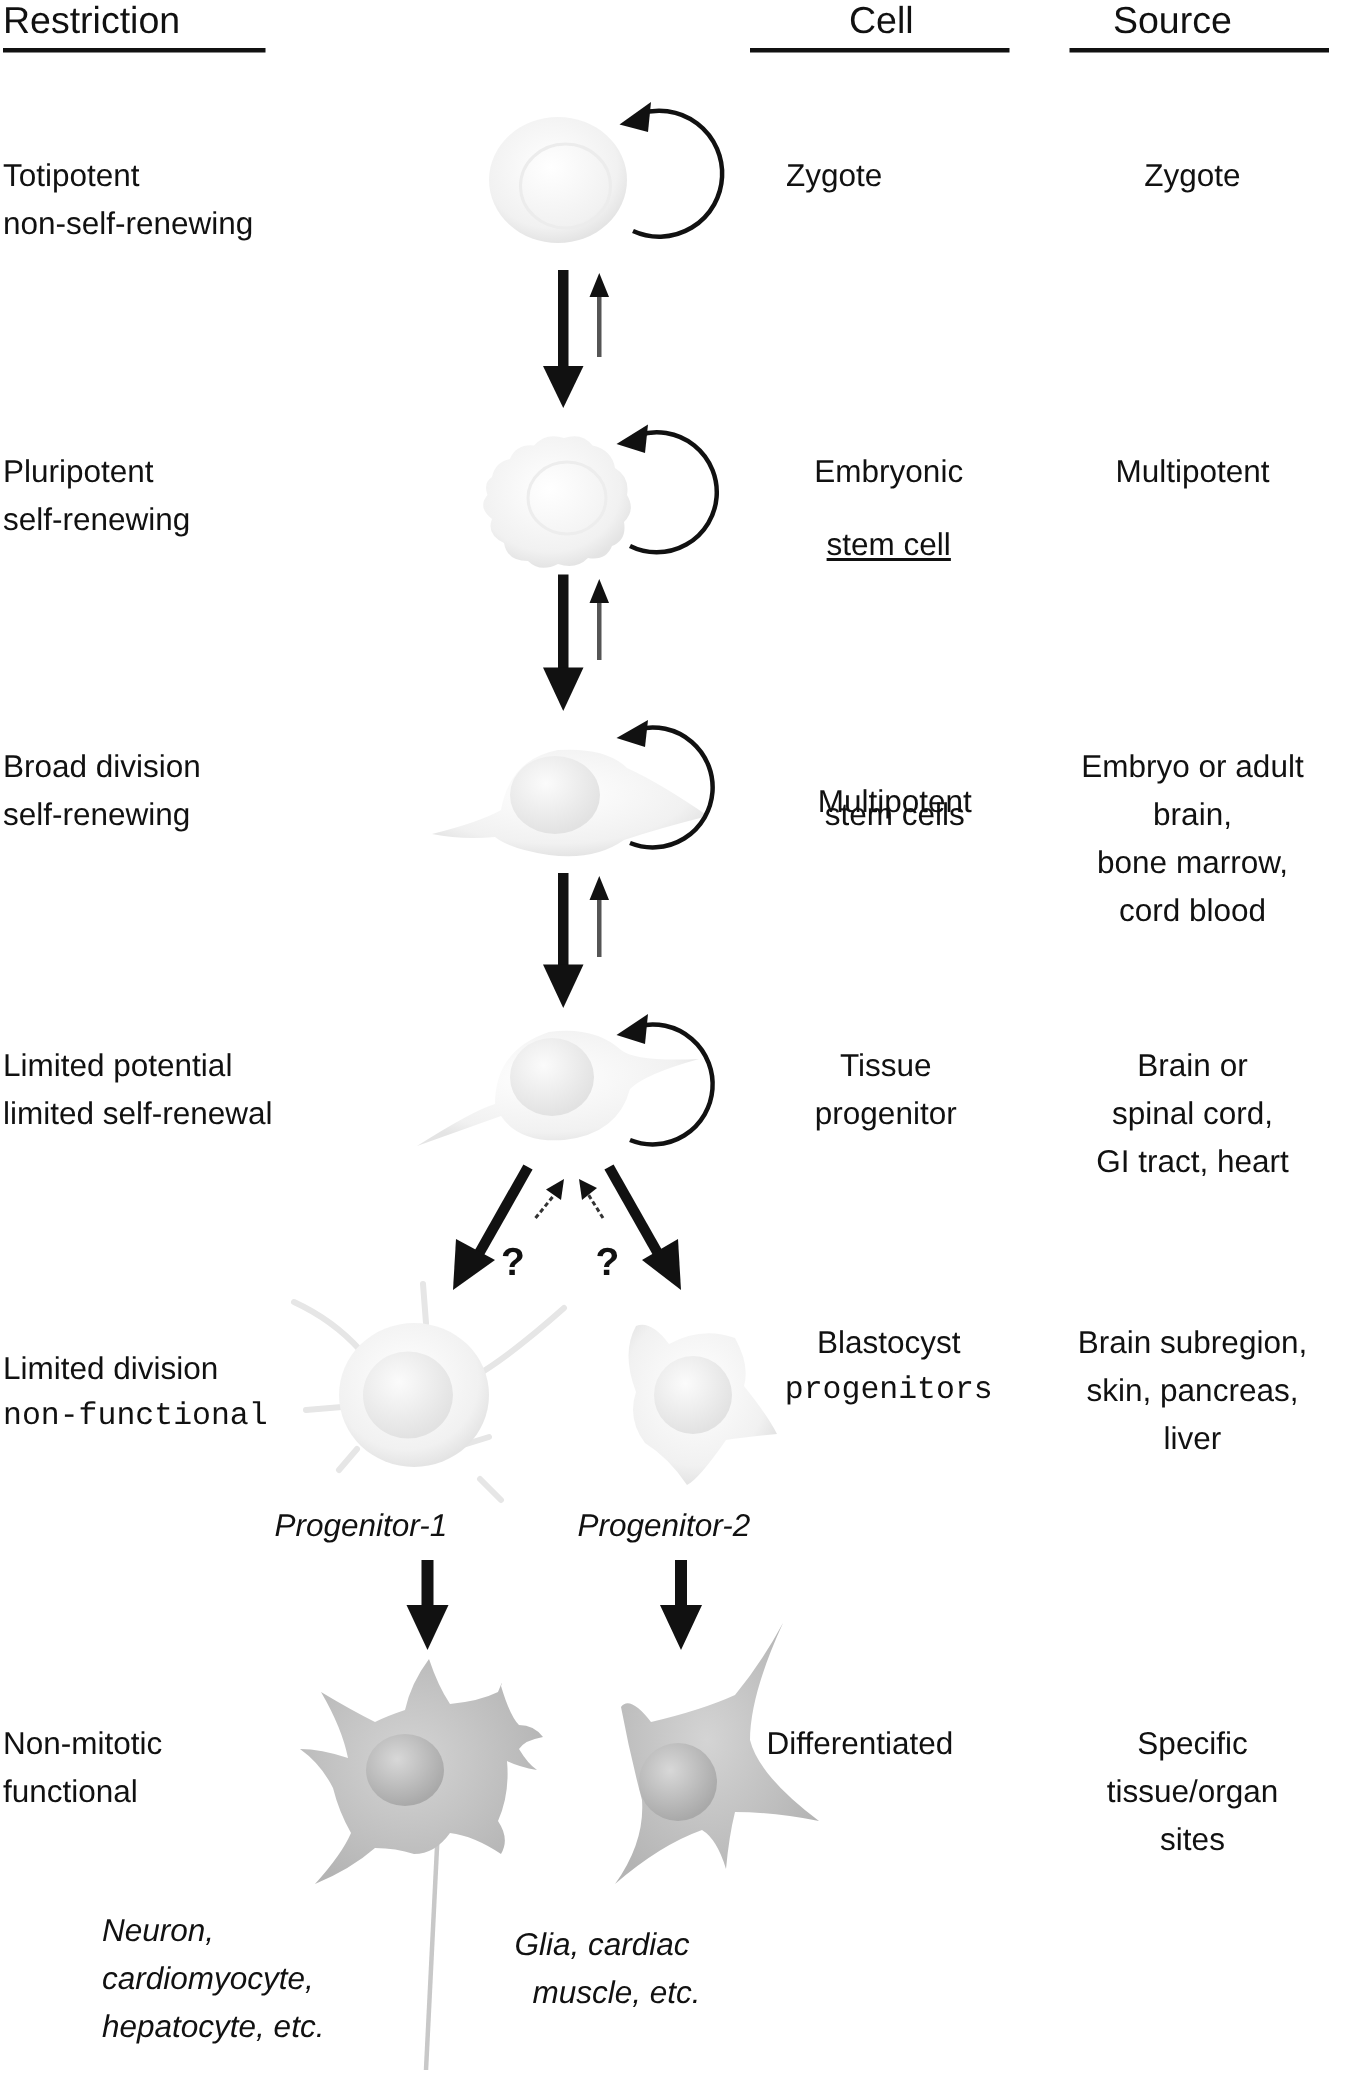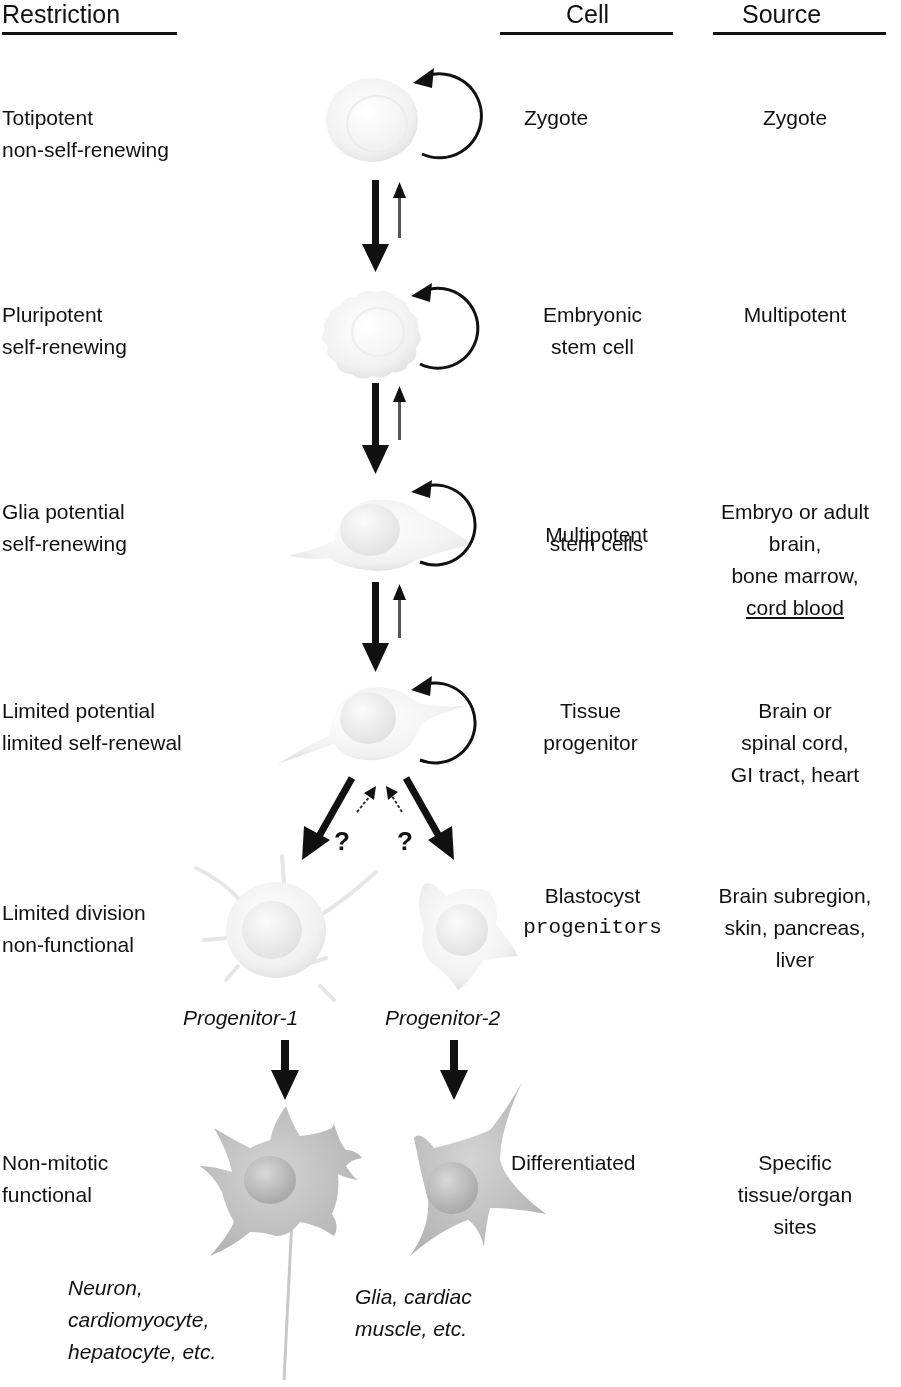--- a/index.html
+++ b/index.html
@@ -158,55 +158,55 @@
 </svg>
 
 <div class="t" style="left:2px;top:102px;">Totipotent</div>
 <div class="t" style="left:2px;top:134px;">non-self-renewing</div>
 <div class="t" style="left:524px;top:102px;">Zygote</div>
 <div class="t c" style="left:700px;width:190px;top:102px;">Zygote</div>
 
 <div class="t" style="left:2px;top:299px;">Pluripotent</div>
 <div class="t" style="left:2px;top:331px;">self-renewing</div>
 <div class="t c" style="left:505px;width:175px;top:299px;">Embryonic</div>
-<div class="t c" style="left:505px;width:175px;top:331px;">stem cell</div>
+<div class="t c" style="left:505px;width:175px;top:348px;text-decoration:underline;">stem cell</div>
 <div class="t c" style="left:700px;width:190px;top:299px;">Multipotent</div>
 
-<div class="t" style="left:2px;top:496px;">Glia potential</div>
+<div class="t" style="left:2px;top:496px;">Broad division</div>
 <div class="t" style="left:2px;top:528px;">self-renewing</div>
 <div class="t c" style="left:509px;width:175px;top:496px;margin-top:23px;">Multipotent</div>
 <div class="t c" style="left:509px;width:175px;top:528px;">stem cells</div>
 <div class="t c" style="left:700px;width:190px;top:496px;">Embryo or adult</div>
 <div class="t c" style="left:700px;width:190px;top:528px;">brain,</div>
 <div class="t c" style="left:700px;width:190px;top:560px;">bone marrow,</div>
-<div class="t c" style="left:700px;width:190px;top:592px;text-decoration:underline;">cord blood</div>
+<div class="t c" style="left:700px;width:190px;top:592px;">cord blood</div>
 
 <div class="t" style="left:2px;top:695px;">Limited potential</div>
 <div class="t" style="left:2px;top:727px;">limited self-renewal</div>
 <div class="t c" style="left:503px;width:175px;top:695px;">Tissue</div>
 <div class="t c" style="left:503px;width:175px;top:727px;">progenitor</div>
 <div class="t c" style="left:700px;width:190px;top:695px;">Brain or</div>
 <div class="t c" style="left:700px;width:190px;top:727px;">spinal cord,</div>
 <div class="t c" style="left:700px;width:190px;top:759px;">GI tract, heart</div>
 
 <div class="t" style="left:2px;top:897px;">Limited division</div>
-<div class="t" style="left:2px;top:929px;">non-functional</div>
+<div class="t" style="left:2px;top:929px;font-family:Liberation Mono, monospace;">non-functional</div>
 <div class="t c" style="left:505px;width:175px;top:880px;">Blastocyst</div>
 <div class="t c" style="left:505px;width:175px;top:912px;font-family:Liberation Mono, monospace;">progenitors</div>
 <div class="t c" style="left:700px;width:190px;top:880px;">Brain subregion,</div>
 <div class="t c" style="left:700px;width:190px;top:912px;">skin, pancreas,</div>
 <div class="t c" style="left:700px;width:190px;top:944px;">liver</div>
 
 <div class="t i" style="left:183px;top:1002px;">Progenitor-1</div>
 <div class="t i" style="left:385px;top:1002px;">Progenitor-2</div>
 
 <div class="t" style="left:2px;top:1147px;">Non-mitotic</div>
 <div class="t" style="left:2px;top:1179px;">functional</div>
 <div class="t" style="left:511px;top:1147px;">Differentiated</div>
 <div class="t c" style="left:700px;width:190px;top:1147px;">Specific</div>
 <div class="t c" style="left:700px;width:190px;top:1179px;">tissue/organ</div>
 <div class="t c" style="left:700px;width:190px;top:1211px;">sites</div>
 
 <div class="t i" style="left:68px;top:1272px;">Neuron,</div>
 <div class="t i" style="left:68px;top:1304px;">cardiomyocyte,</div>
 <div class="t i" style="left:68px;top:1336px;text-align:center;">hepatocyte, etc.</div>
-<div class="t i" style="left:355px;top:1281px;text-align:right;">Glia, cardiac</div>
+<div class="t i" style="left:343px;top:1281px;text-align:right;">Glia, cardiac</div>
 <div class="t i" style="left:355px;top:1313px;">muscle, etc.</div>
 
 </body></html>

